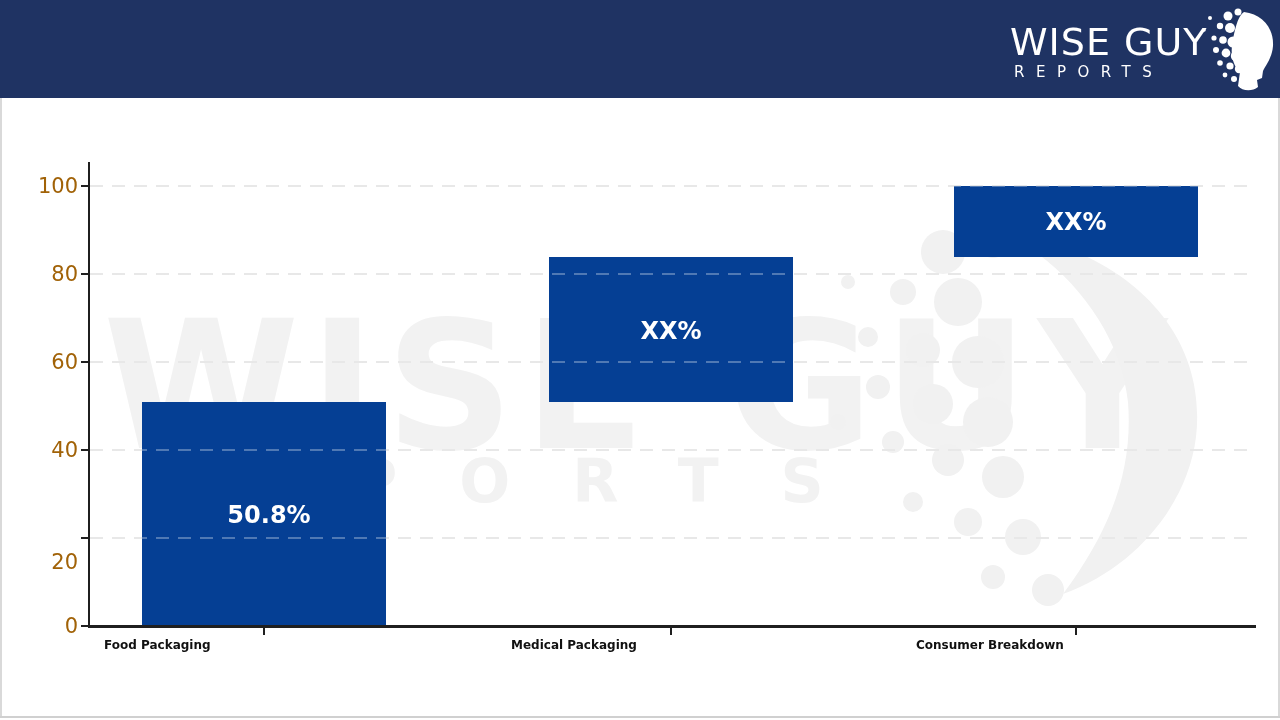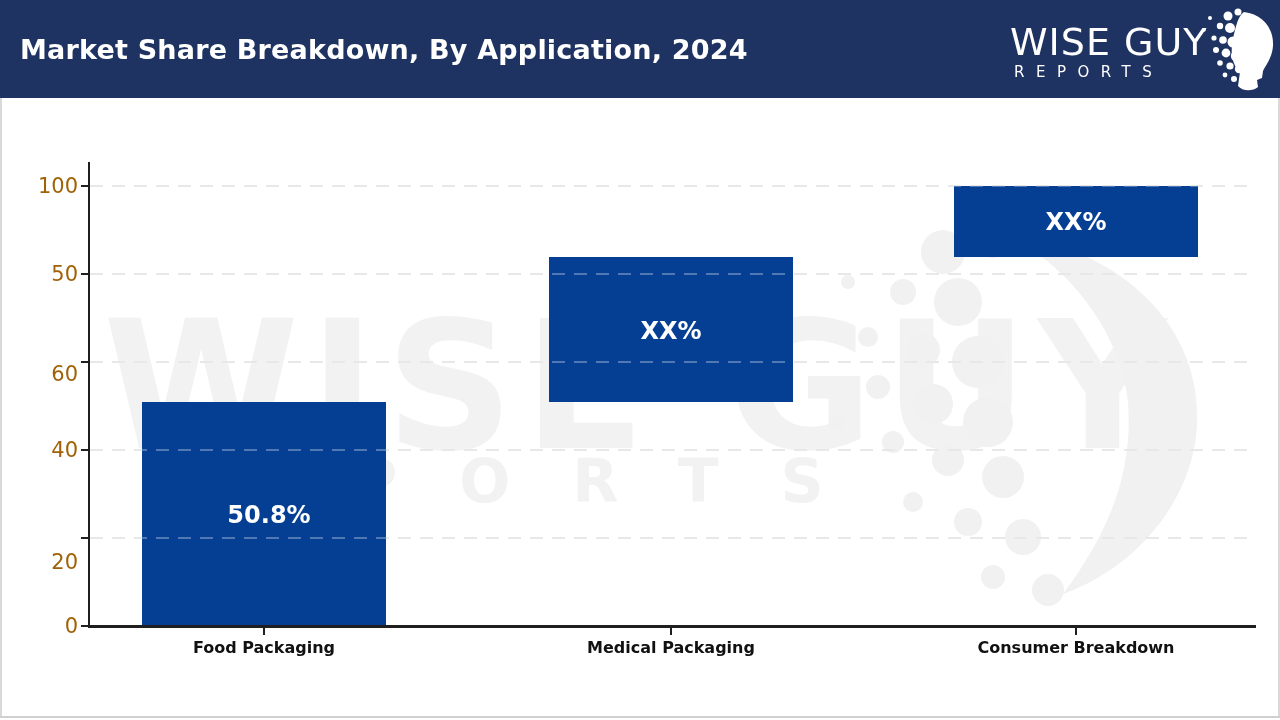--- a/index.html
+++ b/index.html
@@ -36,30 +36,29 @@
     background:repeating-linear-gradient(90deg,rgba(255,255,255,0.30) 0 13px,transparent 13px 22px); }
   .axis-y { position:absolute; left:88px; top:162px; width:2px; height:466px; background:#1f1f1f; z-index:4; }
   .axis-x { position:absolute; left:88px; top:625px; width:1168px; height:3px; background:#1f1f1f; z-index:4; }
   .ytick-mark { position:absolute; left:81px; width:7px; height:2px; background:#1f1f1f; z-index:4; }
   .xtick-mark { position:absolute; top:628px; width:2px; height:7px; background:#1f1f1f; z-index:4; }
   .ytick-label { position:absolute; width:70px; text-align:right; right:1202px;
     font-size:21px; color:#a16207; line-height:26px; z-index:2; }
   .bar { position:absolute; background:#053f94; z-index:2; }
   .bar-label { position:absolute; color:#ffffff; font-weight:bold; font-size:24px;
     text-align:center; z-index:5; }
-  .xcat-label { position:absolute; top:638px; width:320px; text-align:center;
-    font-size:16px; font-weight:bold; color:#111111; z-index:2; }
+  .xcat-label { position:absolute; top:638px; width:320px; 
+    font-size:12px; font-weight:bold; color:#111111; z-index:2; }
 </style>
 </head>
 <body>
 
 <div id="stage">
 
   <div class="header">
-    <div class="title">Market Share Breakdown, By Application, 2024</div>
     <div class="logo">
       <div class="logo-text">
         <div class="logo-line1">WISE GUY</div>
         <div class="logo-line2">REPORTS</div>
       </div>
       <svg class="logo-face" width="86" height="86" viewBox="0 0 86 86">
         <g fill="#ffffff">
           <path d="M52,6 C70,8 82,22 81,40 C80,52 74,59 71,65 L70,72 L65,74 L66,81 C60,86 50,85 46,80 L48,66 C40,59 38,46 41,33 C44,18 47,9 52,6 Z"></path>
           <circle cx="36" cy="10" r="4.5"></circle>
             <circle cx="46" cy="6" r="3.5"></circle>
@@ -121,25 +120,25 @@
       <div class="gridline-over" style="top: 537px;"></div>
       <div class="ytick-mark" style="top: 537px;"></div>
       <div class="ytick-label" style="top: 525px; margin-top: 24px;">20</div>
       <div class="gridline" style="top: 449px;"></div>
       <div class="gridline-over" style="top: 449px;"></div>
       <div class="ytick-mark" style="top: 449px;"></div>
       <div class="ytick-label" style="top: 437px;">40</div>
       <div class="gridline" style="top: 361px;"></div>
       <div class="gridline-over" style="top: 361px;"></div>
       <div class="ytick-mark" style="top: 361px;"></div>
-      <div class="ytick-label" style="top: 349px; margin-top: 12px;">60</div>
+      <div class="ytick-label" style="top: 349px;">60</div>
       <div class="gridline" style="top: 273px;"></div>
       <div class="gridline-over" style="top: 273px;"></div>
       <div class="ytick-mark" style="top: 273px;"></div>
-      <div class="ytick-label" style="top: 261px;">50</div>
+      <div class="ytick-label" style="top: 261px;">80</div>
       <div class="gridline" style="top: 185px;"></div>
       <div class="gridline-over" style="top: 185px;"></div>
       <div class="ytick-mark" style="top: 185px;"></div>
       <div class="ytick-label" style="top: 173px;">100</div>
       <div class="bar" style="left: 142px; top: 402.48px; width: 244px; height: 223.52px; background: rgb(5, 63, 148);"></div>
       <div class="bar-label" style="left: 142px; width: 244px; top: 501.24px; padding-left: 10px;">50.8%</div>
       <div class="xtick-mark" style="left: 263px;"></div>
       <div class="xcat-label" style="left: 104px;">Food Packaging</div>
       <div class="bar" style="left: 549px; top: 256.84px; width: 244px; height: 145.64px; background: rgb(5, 63, 148);"></div>
       <div class="bar-label" style="left: 549px; width: 244px; top: 316.66px;">XX%</div>

